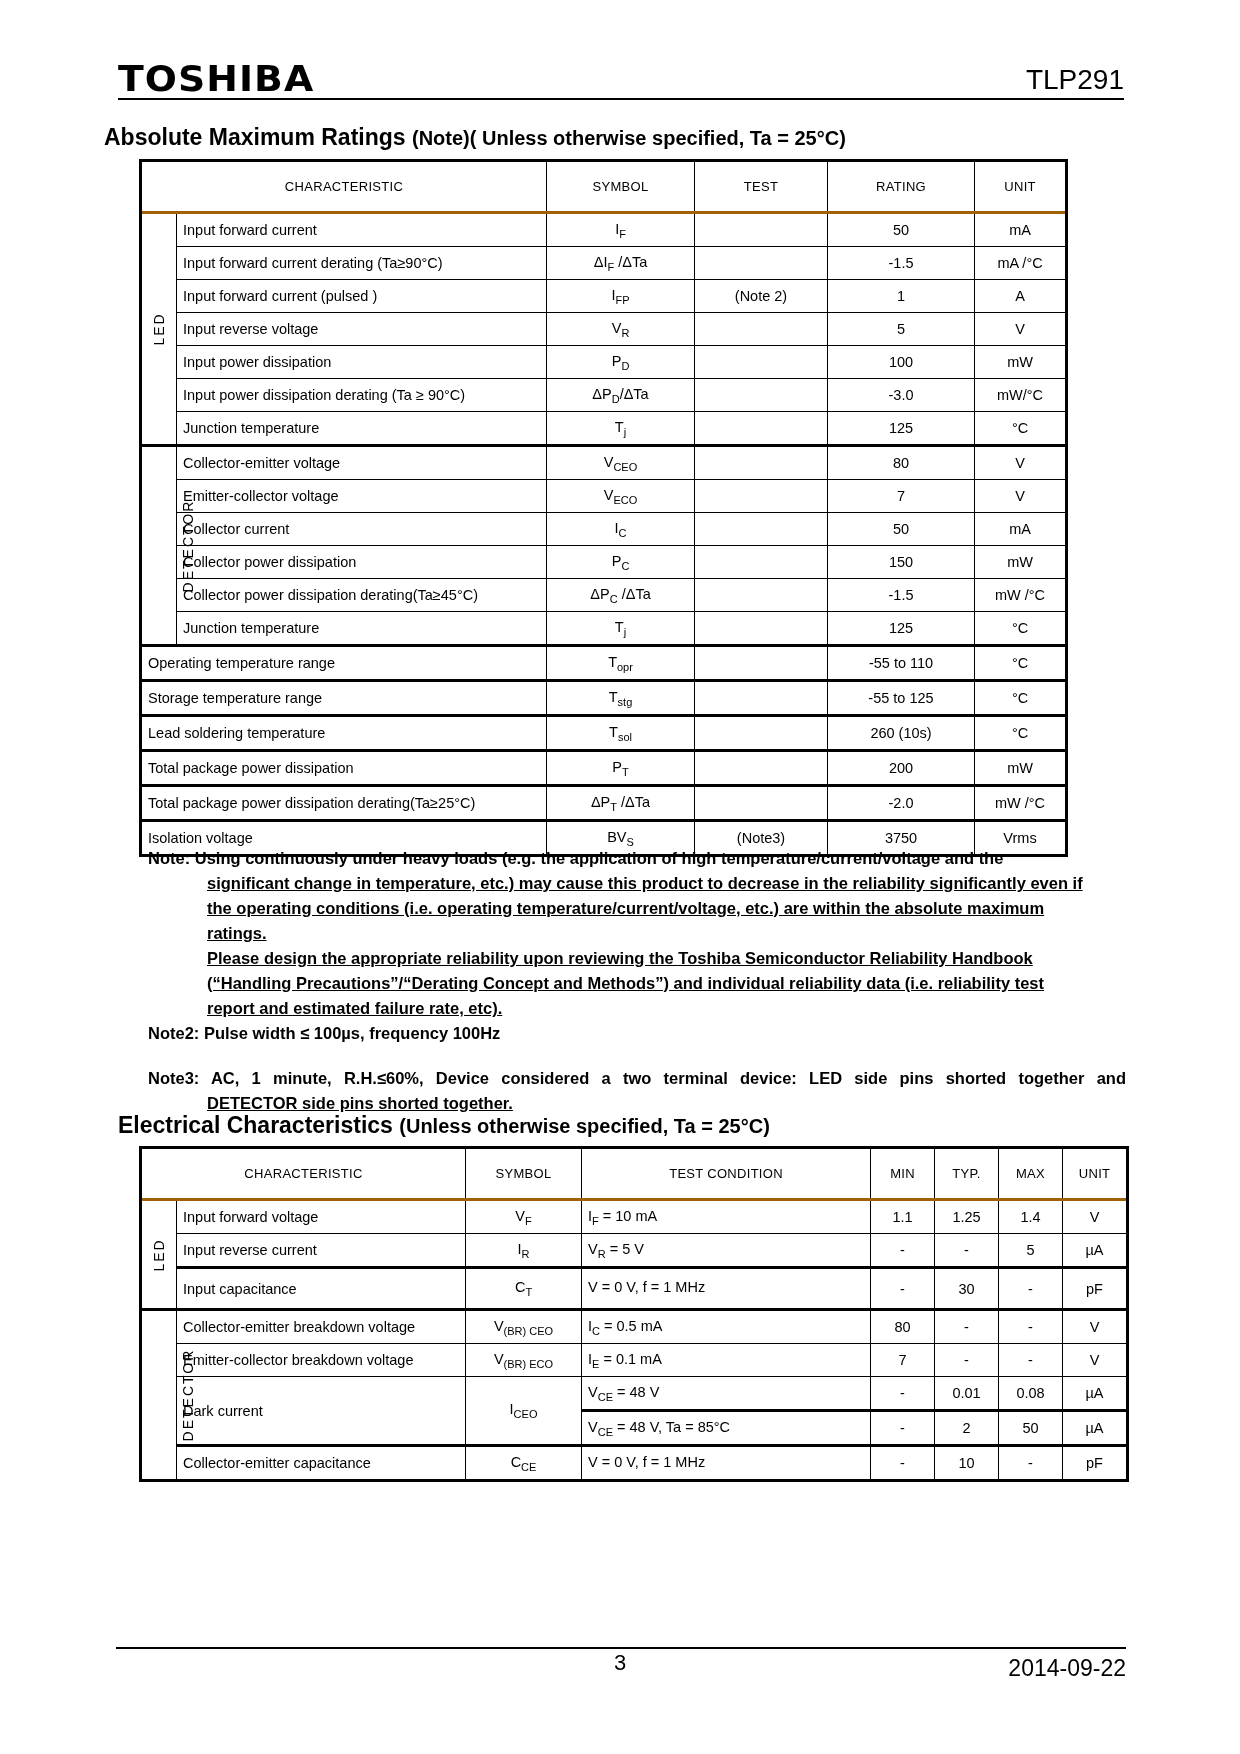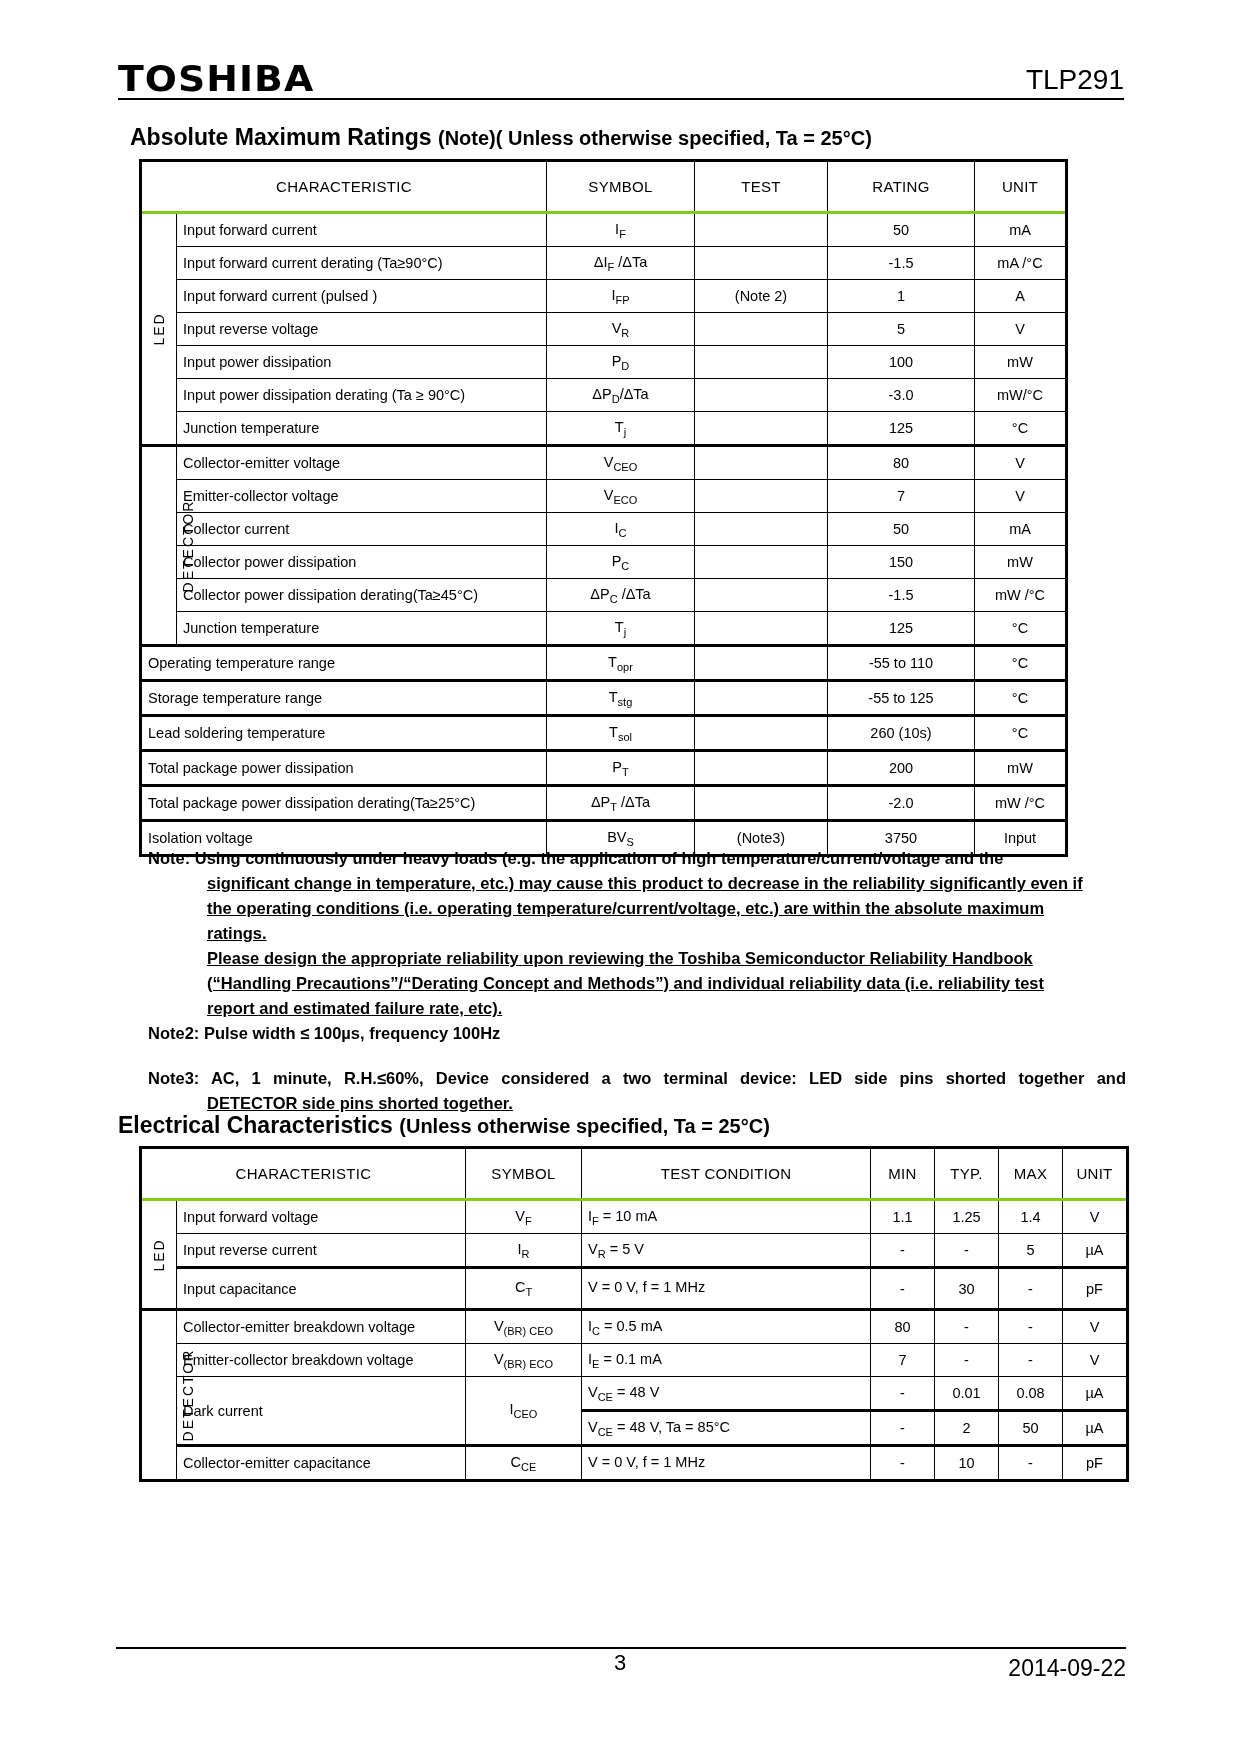--- a/index.html
+++ b/index.html
@@ -5,42 +5,42 @@
   html, body { margin:0; padding:0; background:#fff; }
   body { width:1240px; height:1754px; position:relative; font-family:"Liberation Sans", sans-serif; color:#000; overflow:hidden; }
   .abs { position:absolute; }
   .logo { left:118px; top:58px; font-family:"DejaVu Sans", sans-serif; font-weight:bold; font-size:36px; letter-spacing:1px; transform:scaleX(1.05); transform-origin:left; }
   .part { right:116px; top:64px; font-size:28px; }
   .hr-top { left:118px; top:98px; width:1006px; height:2px; background:#000; }
   .h1 { font-weight:bold; font-size:23px; white-space:nowrap; }
   .h1 .sub { font-size:20px; }
   table { border-collapse:collapse; position:absolute; font-size:14.5px; table-layout:fixed; }
   td, th { border:1px solid #000; padding:0 6px; font-weight:normal; height:32px; white-space:nowrap; }
-  th { height:49px; border-bottom:3px solid #84cc16; font-size:15px; letter-spacing:.3px; }
+  th { height:49px; border-bottom:3px solid #a16207; font-size:13px; letter-spacing:.3px; }
   .c { text-align:center; }
   .thick-top td { border-top:3px solid #000; }
   .grp { width:22px; padding:0; text-align:center; border-right:1px solid #000; }
   .grp span { display:inline-block; transform:rotate(-90deg); white-space:nowrap; letter-spacing:2px; font-size:14px; }
   .outer { outline:3px solid #000; outline-offset:-1px; }
   sub { font-size:11px; vertical-align:-4px; }
   .notes { left:148px; width:978px; font-size:16.5px; font-weight:bold; line-height:25px; }
   .notes .ind { padding-left:59px;text-decoration:underline; }
   .justify { text-align:justify; text-align-last:justify; }
   .hr-bot { left:116px; top:1647px; width:1010px; height:2px; background:#000; }
   .pnum { left:614px; top:1650px; font-size:22px; }
   .date { right:114px; top:1655px; font-size:23px; }
 </style>
 </head>
 <body>
 
 <div class="abs logo">TOSHIBA</div>
 <div class="abs part">TLP291</div>
 <div class="abs hr-top"></div>
 
-<div class="abs h1" style="left:130px;top:124px;">
+<div class="abs h1" style="left:104px;top:124px;">
   <span>Absolute Maximum Ratings</span>
   <span class="sub">(Note)( Unless otherwise specified, Ta = 25°C)</span>
 </div>
 
 <table class="outer" style="left:141px;top:161px;width:924px;">
   <colgroup>
       <col style="width:35px">
       <col style="width:370px">
       <col style="width:148px">
       <col style="width:133px">
@@ -200,21 +200,21 @@
     <td class="c"></td>
     <td class="c">-2.0</td>
     <td class="c">mW /°C</td>
   </tr>
       <tr class="thick-top">
 
     <td colspan="2">Isolation voltage</td>
     <td class="c "><span>BV</span><sub>S</sub><span></span></td>
     <td class="c">(Note3)</td>
     <td class="c">3750</td>
-    <td class="c">Input</td>
+    <td class="c">Vrms</td>
   </tr>
     </tbody>
 </table>
 
 <div class="abs notes" style="top:846px;">
   <div><span>Note:</span> <span>Using continuously under heavy loads (e.g. the application of high temperature/current/voltage and the</span></div>
   <div class="ind">significant change in temperature, etc.) may cause this product to decrease in the reliability significantly even if</div>
   <div class="ind">the operating conditions (i.e. operating temperature/current/voltage, etc.) are within the absolute maximum</div>
   <div class="ind">ratings.</div>
   <div class="ind">Please design the appropriate reliability upon reviewing the Toshiba Semiconductor Reliability Handbook</div>

